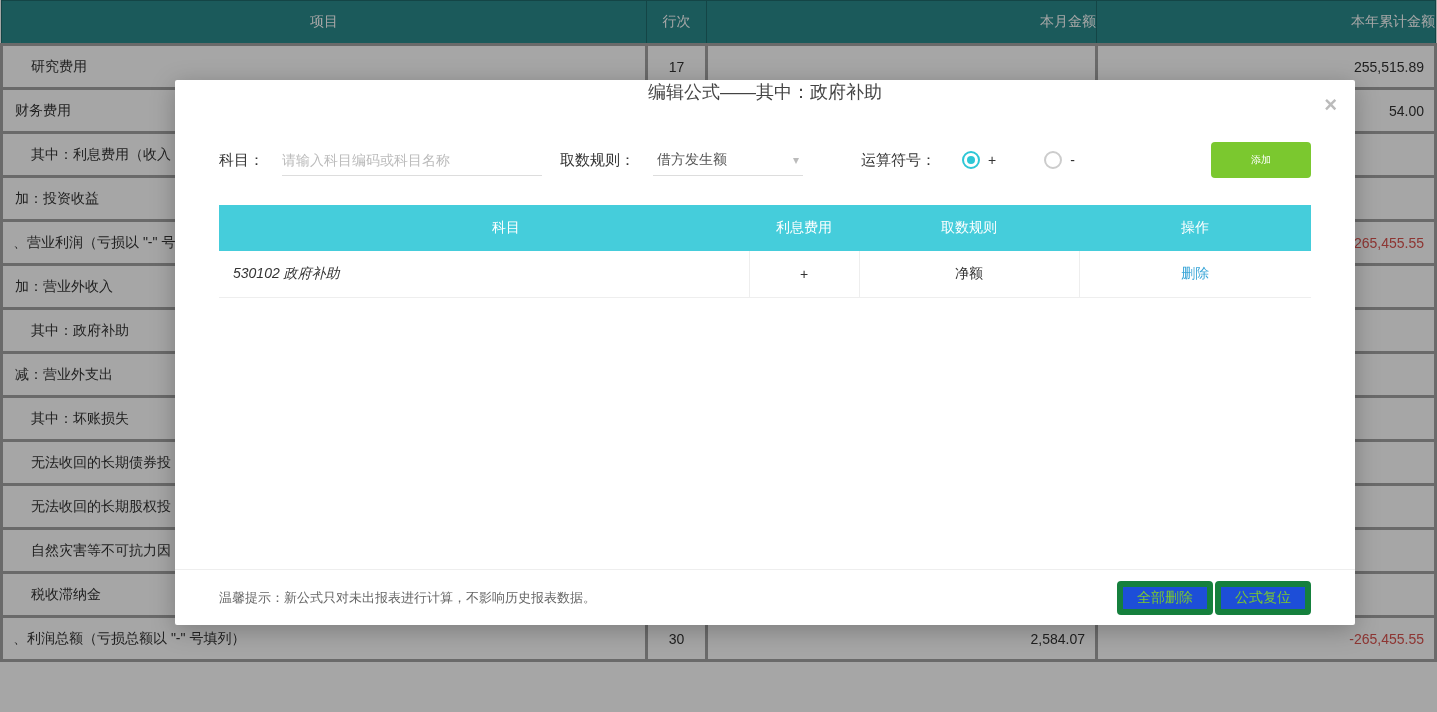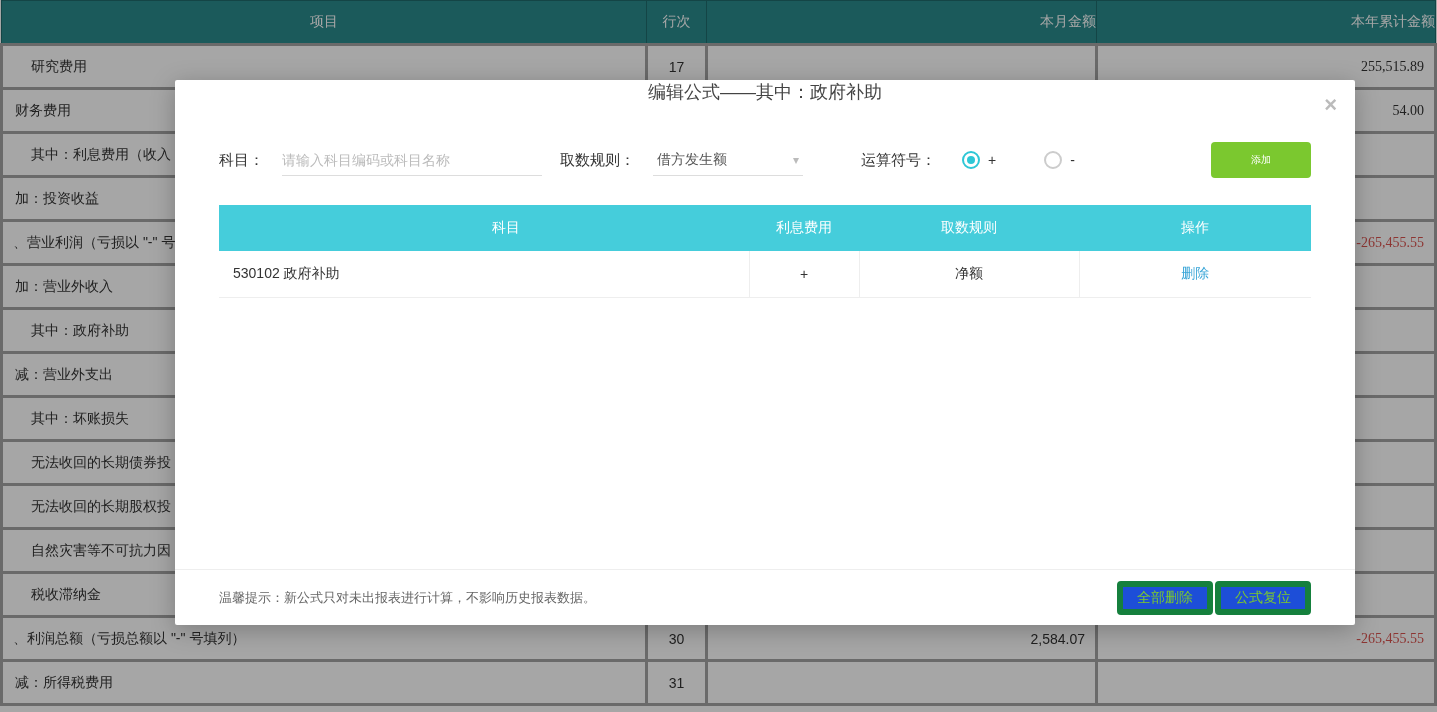--- a/index.html
+++ b/index.html
@@ -5,21 +5,21 @@
     * { box-sizing: border-box; margin: 0; padding: 0; }
     body { font-family: "Microsoft YaHei", "PingFang SC", sans-serif; font-size: 14px; color: #333; background: #fff; width: 1437px; height: 712px; overflow: hidden; position: relative; }
 
     
     .bg-table { width: 100%; border-collapse: collapse; table-layout: fixed; }
     .bg-table th { background: #2a8a8c; color: #fff; font-weight: normal; height: 44px; border: 1px solid #1f6a6c; }
     .bg-table td { height: 44px; border: 3px solid #a3a3a3; padding: 0 10px; }
     .bg-table .col-project { width: 645px; }
     .bg-table .col-row { width: 60px; text-align: center; }
     .bg-table .col-month { width: 390px; text-align: right; }
-    .bg-table .col-year { width: auto; text-align: right; font-family: Liberation Serif, serif; }
+    .bg-table .col-year { width: auto; text-align: right; }
     .bg-table td.col-project { text-align: left; }
     .indent-1 { padding-left: 28px !important; }
     .indent-2 { padding-left: 12px !important; }
     .neg { color: #d9534f; }
 
     
     .overlay { position: absolute; inset: 0; background: rgba(0,0,0,0.35); }
 
     
     .modal { position: absolute; top: 80px; left: 175px; width: 1180px; height: 545px; background: #fff; border-radius: 2px; box-shadow: 0 5px 25px rgba(0,0,0,0.25); display: flex; flex-direction: column; }
@@ -38,21 +38,21 @@
     .radio-circle { width: 18px; height: 18px; border-radius: 50%; border: 2px solid #ccc; display: inline-flex; align-items: center; justify-content: center; }
     .radio-circle.selected { border-color: #2ec7d6; }
     .radio-circle.selected::after { content: ""; width: 8px; height: 8px; border-radius: 50%; background: #2ec7d6; }
 
     .btn-add { background: #7bc82f; color: #fff; border: none; height: 36px; width: 100px; border-radius: 4px; font-size: 10px; cursor: pointer; margin-left: auto; }
 
     .inner-table-wrap { padding: 0 44px; flex: 1; overflow: auto; }
     .inner-table { width: 100%; border-collapse: collapse; }
     .inner-table th { background: #45cddb; color: #fff; font-weight: normal; height: 46px; }
     .inner-table td { height: 46px; text-align: center; border-bottom: 1px solid #eee; border-right: 1px solid #eee; }
-    .inner-table td:first-child { text-align: left; padding-left: 14px; border-left: none; }
+    .inner-table td:first-child { text-align: left; padding-left: 14px; border-left: none; font-style: italic; }
     .inner-table td:last-child { border-right: none; }
     .link { color: #3aa6d8; cursor: pointer; }
 
     .modal-footer { border-top: 1px solid #eee; height: 56px; display: flex; align-items: center; padding: 0 44px; gap: 2px; justify-content: center; }
     .hint { color: #666; font-size: 13px; }
     .btn-outline { border: 6px solid #15803d; color: #7bc82f; background: #1d4ed8; height: 34px; width: 96px; border-radius: 4px; font-size: 14px; cursor: pointer; }
     .footer-spacer { flex: 1; }
 
     .col-subject { width: 530px; padding-left: 44px; }
     .col-op { width: 110px; }
@@ -148,26 +148,20 @@
         <td class="col-project indent-1">税收滞纳金</td>
         <td class="col-row"></td>
         <td class="col-month"></td>
         <td class="col-year"></td>
       </tr>
       <tr>
         <td class="col-project">、利润总额（亏损总额以 "-" 号填列）</td>
         <td class="col-row">30</td>
         <td class="col-month">2,584.07</td>
         <td class="col-year neg">-265,455.55</td>
-      </tr>
-      <tr>
-        <td class="col-project indent-2">减：所得税费用</td>
-        <td class="col-row">31</td>
-        <td class="col-month"></td>
-        <td class="col-year"></td>
       </tr>
     </tbody>
 </table>
 
 <div class="overlay"></div>
 
 <div class="modal">
   <div class="modal-header">
     <span>编辑公式——其中：政府补助</span>
     <span class="modal-close">×</span>

